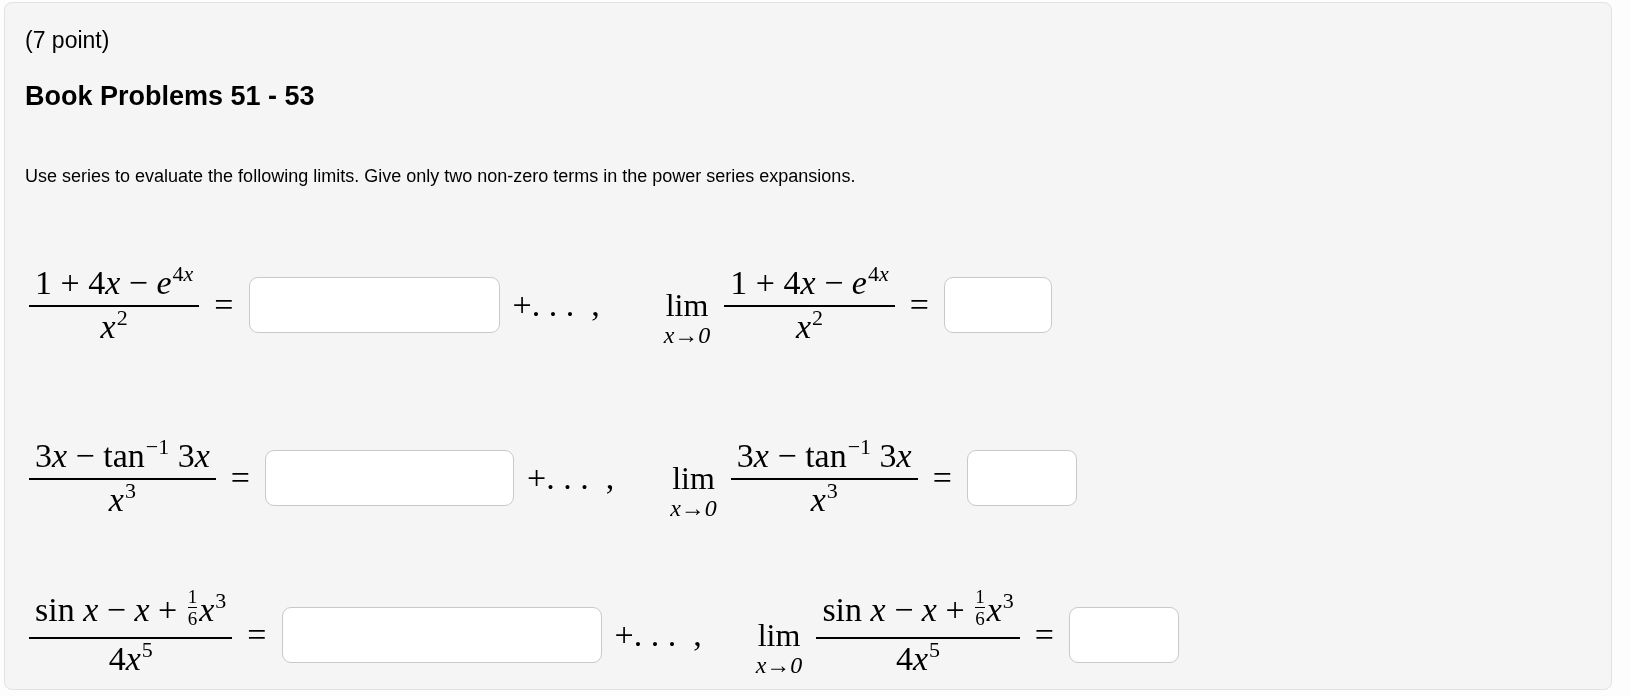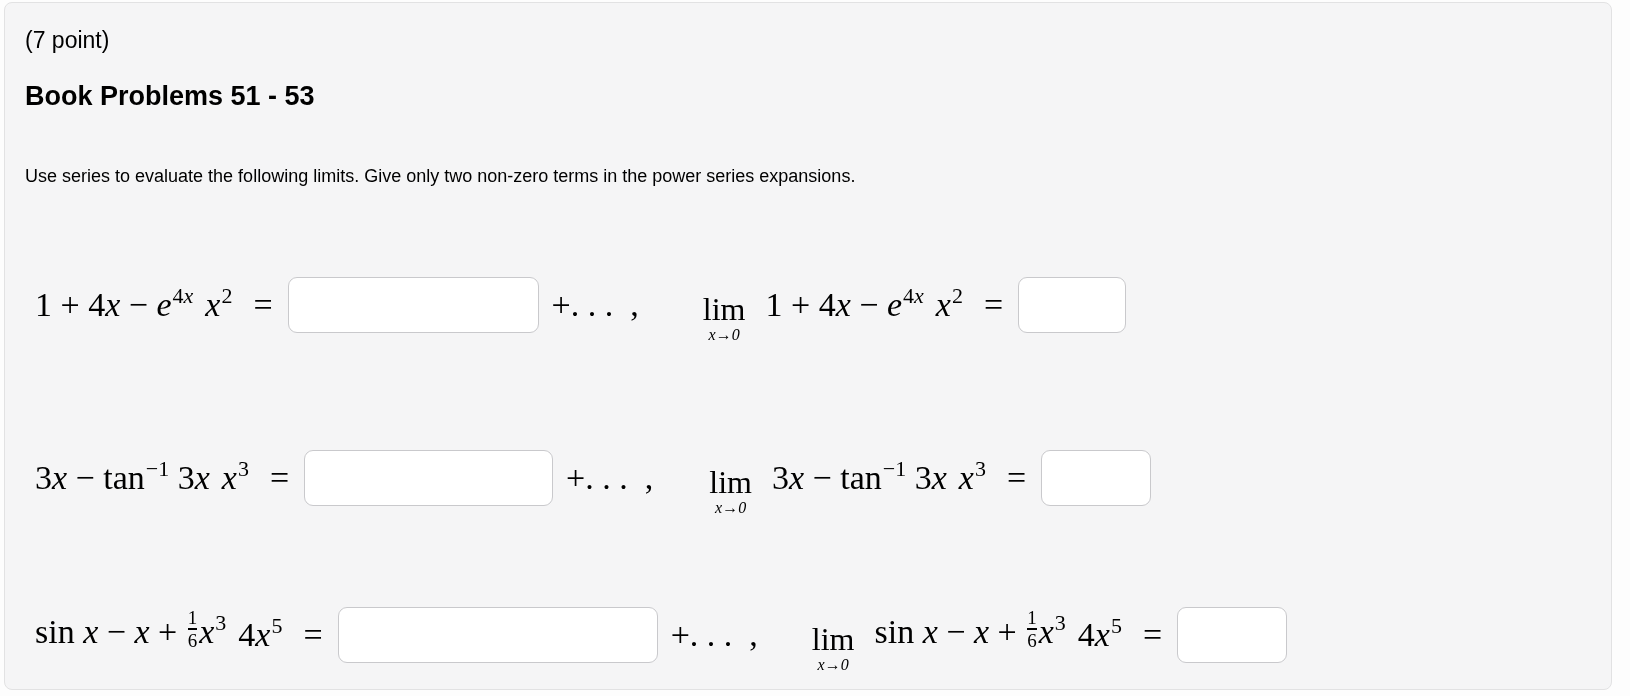--- a/index.html
+++ b/index.html
@@ -14,35 +14,35 @@
   .instructions { position:absolute; left:20px; top:139px; font-size:18px;margin-top:24px; }
 
   
   .mrow {
     position:absolute; left:24px; right:10px; height:110px;
     display:flex; align-items:center;
     font-family:"Liberation Serif","DejaVu Serif",serif; font-size:34px;
   }
   .it { font-style:italic; }
   .rm { font-style:normal; }
-  .frac { display:inline-flex; flex-direction:row; align-items:center; }
+  .frac { display:inline-flex; flex-direction:column; align-items:center; }
   .frac .num, .frac .den { padding:0 6px; white-space:nowrap; line-height:1.08; }
   .frac .bar { align-self:stretch; height:2px; background:#000; margin:3px 0 2px 0; }
   .sup { font-size:22px; position:relative; top:-13px; margin-left:1px; white-space:nowrap; }
   .eq { margin-left:15px; }
   .answer {
     margin-left:15px; height:56px; background:#fff;
     border:1.5px solid #c9c9cc; border-radius:9px; outline:none;
     font-size:24px; padding:0 10px; font-family:"Liberation Sans",sans-serif;
   }
   .plusdots { margin-left:13px; white-space:pre; }
   .spacer { display:inline-block; height:1px; }
   .lim { display:inline-flex; flex-direction:column; align-items:center; position:relative; top:9px; line-height:1; }
   .lim .limword { font-size:32px; font-style:normal;margin-top:8px; }
-  .lim .limsub { font-size:16px; font-style:italic; margin-top:2px; }
+  .lim .limsub { font-size:24px; font-style:italic; margin-top:2px; }
   .minifrac { display:inline-flex; flex-direction:column; align-items:center; font-size:19px; font-style:normal; line-height:1; position:relative; top:-6px; margin:0 2px; vertical-align:middle; }
   .minifrac .mf-bar { align-self:stretch; height:1.5px; background:#000; margin:1px 0; }
   .frac2 { margin-left:14px; }
 </style>
 </head>
 <body>
 
 <div class="panel">
 
   <div class="points">(7 point)</div>

